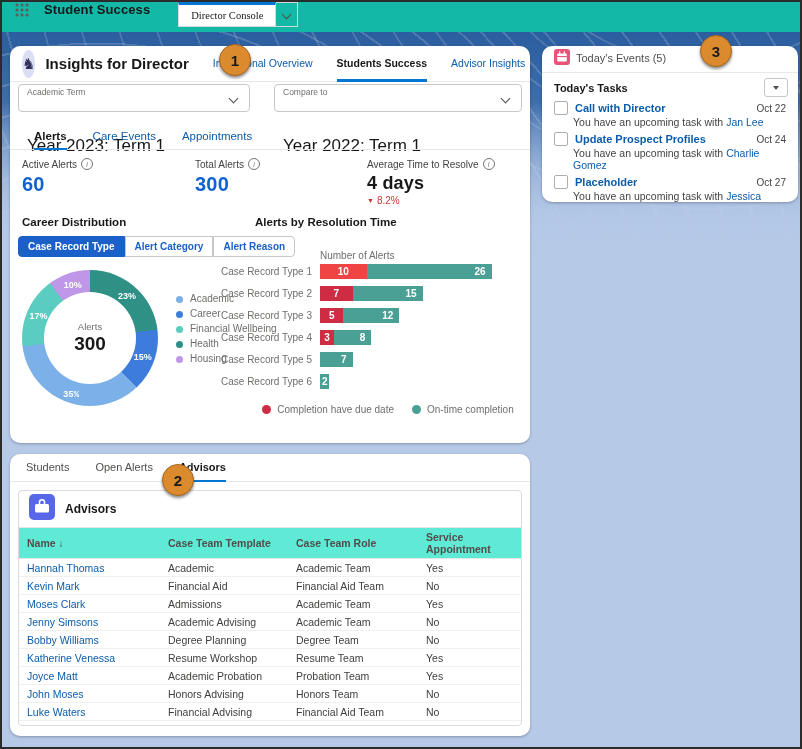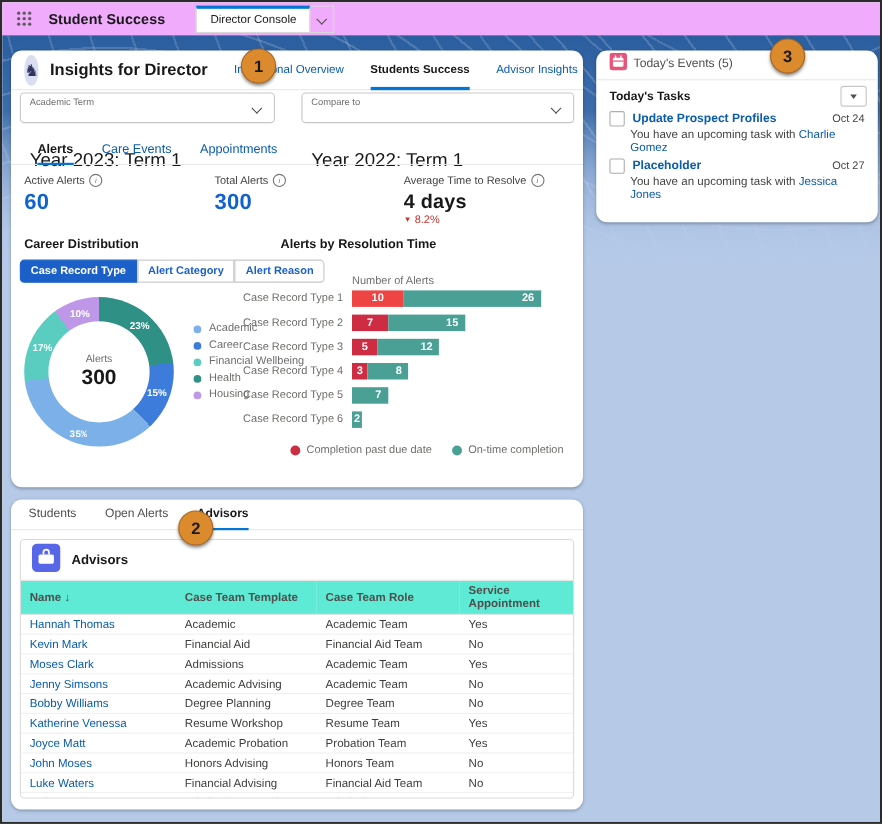--- a/index.html
+++ b/index.html
@@ -1,22 +1,22 @@
 <!DOCTYPE html>
 <html><head>
 <meta charset="utf-8">
 <style>
   html,body{margin:0;padding:0;background:#e9e9e9;font-family:"Liberation Sans",sans-serif;}
   .screen{position:relative;width:802px;height:749px;box-sizing:border-box;border:2px solid #2b2b2b;background:#fff;overflow:hidden;}
 
   
-  .topnav{position:absolute;top:0;left:0;right:0;height:30px;background:#f0abfc;display:flex;align-items:center;padding-left:12px;z-index:6;box-sizing:border-box;}
+  .topnav{position:absolute;top:0;left:0;right:0;height:30px;background:#14b8a6;display:flex;padding-left:12px;z-index:6;box-sizing:border-box;}
   .waffle{width:16px;height:16px;display:inline-flex;cursor:pointer;}
   .app-name{font-size:13px;font-weight:700;color:#181818;margin-left:14px;letter-spacing:.1px;}
-  .console-tab{margin-left:28px;height:25px;display:flex;align-items:center;border:1px solid #d8d8d8;border-top:3px solid #0176d3;background:#fff;font-size:10.5px;color:#181818;padding:0 12px;box-sizing:border-box;}
+  .console-tab{margin-left:28px;height:25px;display:flex;align-items:center;border:1px solid #d8d8d8;border-top:3px solid #0176d3;background:#fff;font-size:10.5px;color:#181818;padding:0 12px;box-sizing:border-box;font-family:Liberation Serif, serif;}
   .console-chev{height:25px;width:22px;display:flex;align-items:center;justify-content:center;border:1px solid #d8d8d8;border-left:none;box-sizing:border-box;cursor:pointer;}
   .chev{width:6px;height:6px;border-right:1.4px solid #514f4d;border-bottom:1.4px solid #514f4d;transform:rotate(45deg);display:inline-block;}
 
   
   .page{position:absolute;top:30px;left:0;right:0;bottom:0;background:#b6cae8;}
   .hero{position:absolute;top:0;left:0;right:0;height:230px;background:linear-gradient(180deg,#2b5e9f 0%,#3d6dab 30%,#8aa6d2 70%,#b6cae8 100%);}
   .hero::before{content:'';position:absolute;inset:0;background:
     linear-gradient(180deg,rgba(182,202,232,0) 0 30%,rgba(182,202,232,.85) 78%,#b6cae8 100%),
     repeating-radial-gradient(circle at 12% 175%, rgba(255,255,255,.16) 0 2px, transparent 2px 30px),
     repeating-radial-gradient(circle at 88% -80%, rgba(255,255,255,.14) 0 2px, transparent 2px 36px);}
@@ -293,21 +293,21 @@
           <div class="brow">
             <span class="blabel">Case Record Type 6</span>
             <span class="bseg" style="width: 9.33333px; background: rgb(75, 160, 150); justify-content: center;">
               <span class="bval">2</span>
             </span>
           </div>
         </div>
       <div class="blegend" id="bar-legend">
           <div class="li">
             <span class="dot" style="background: rgb(206, 44, 66);"></span>
-            <span class="li-label">Completion past due date</span>
+            <span class="li-label">Completion have due date</span>
           </div>
           <div class="li">
             <span class="dot" style="background: rgb(75, 160, 150);"></span>
             <span class="li-label">On-time completion</span>
           </div>
         </div>
     </div>
 
     <div class="card tasks-card">
       <div class="ttabs" id="tasks-tabs">
@@ -321,20 +321,28 @@
             <span>Today's Events (5)</span>
           </div>
         </div>
       <div class="thead-row">
         <span class="tsection">Today's Tasks</span>
         <span class="pickbtn">
             <span class="tridown"></span>
           </span>
       </div>
       <div id="task-items">
+          <div class="titem">
+            <div class="trow">
+              <span class="checkbox"></span>
+              <a class="ttitle">Call with Director</a>
+              <span class="tdate">Oct 22</span>
+            </div>
+            <div class="tsub">You have an upcoming task with <a>Jan Lee</a></div>
+          </div>
           <div class="titem">
             <div class="trow">
               <span class="checkbox"></span>
               <a class="ttitle">Update Prospect Profiles</a>
               <span class="tdate">Oct 24</span>
             </div>
             <div class="tsub">You have an upcoming task with <a>Charlie Gomez</a></div>
           </div>
           <div class="titem">
             <div class="trow">

